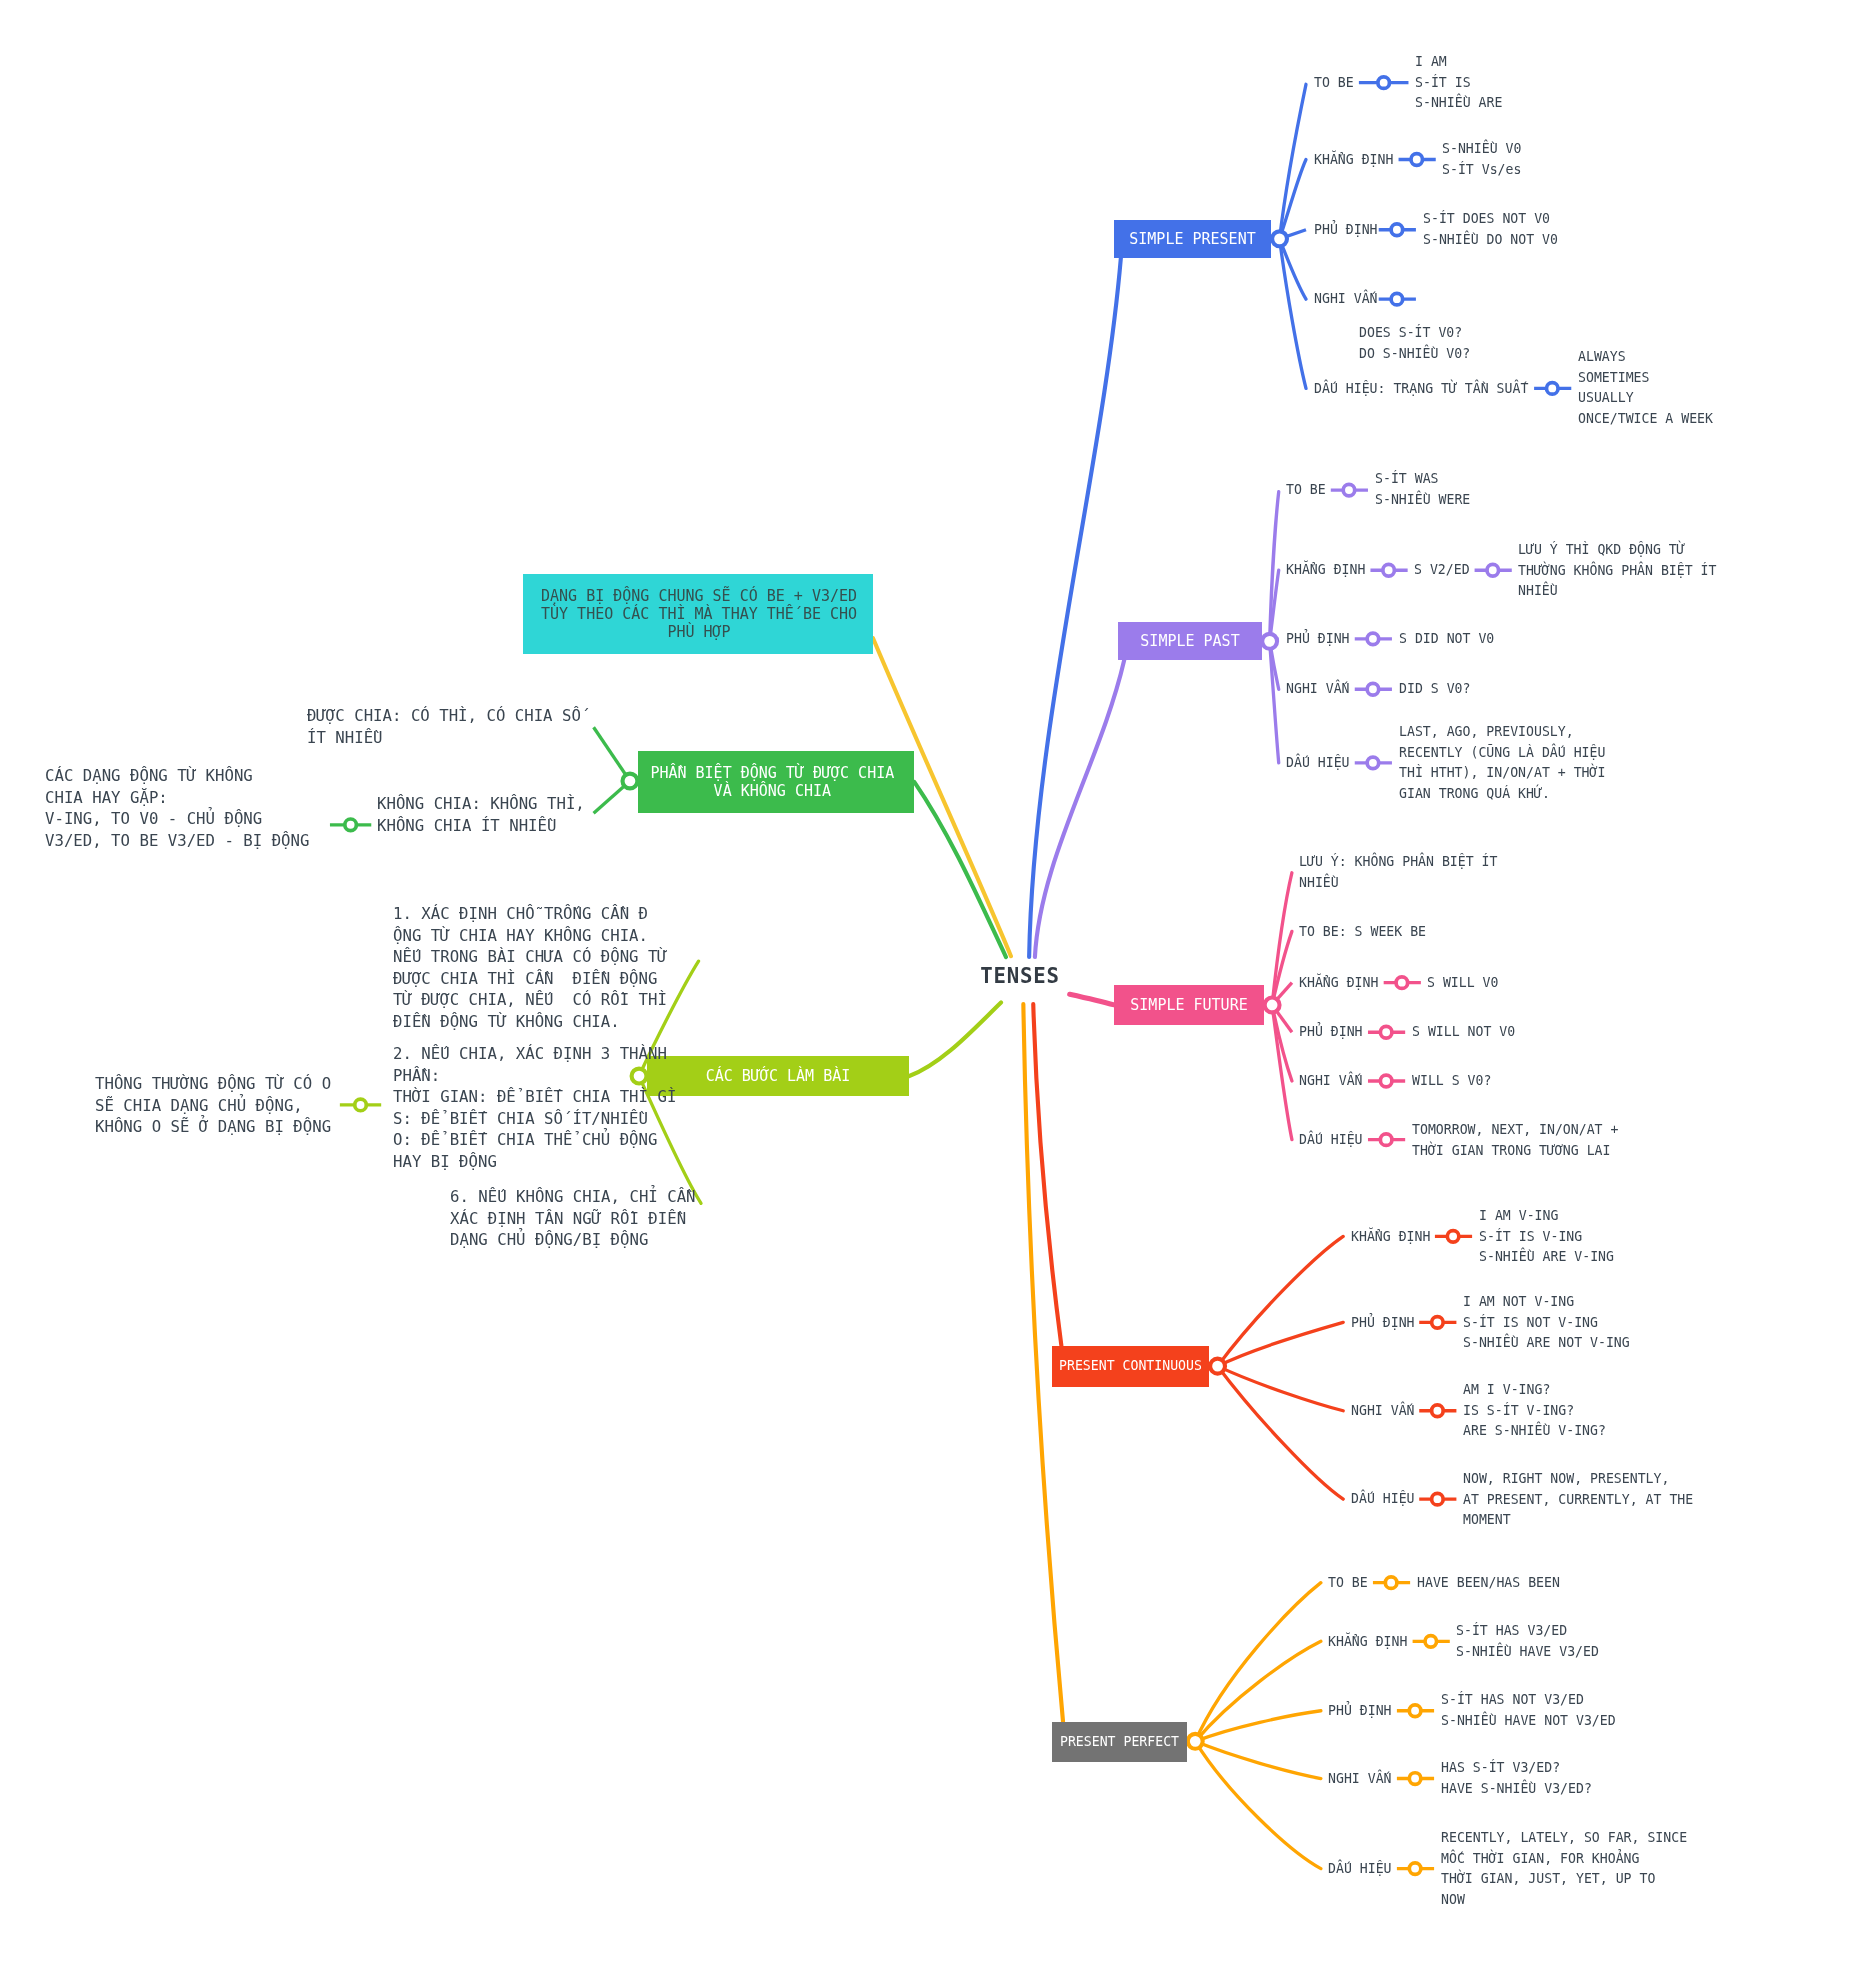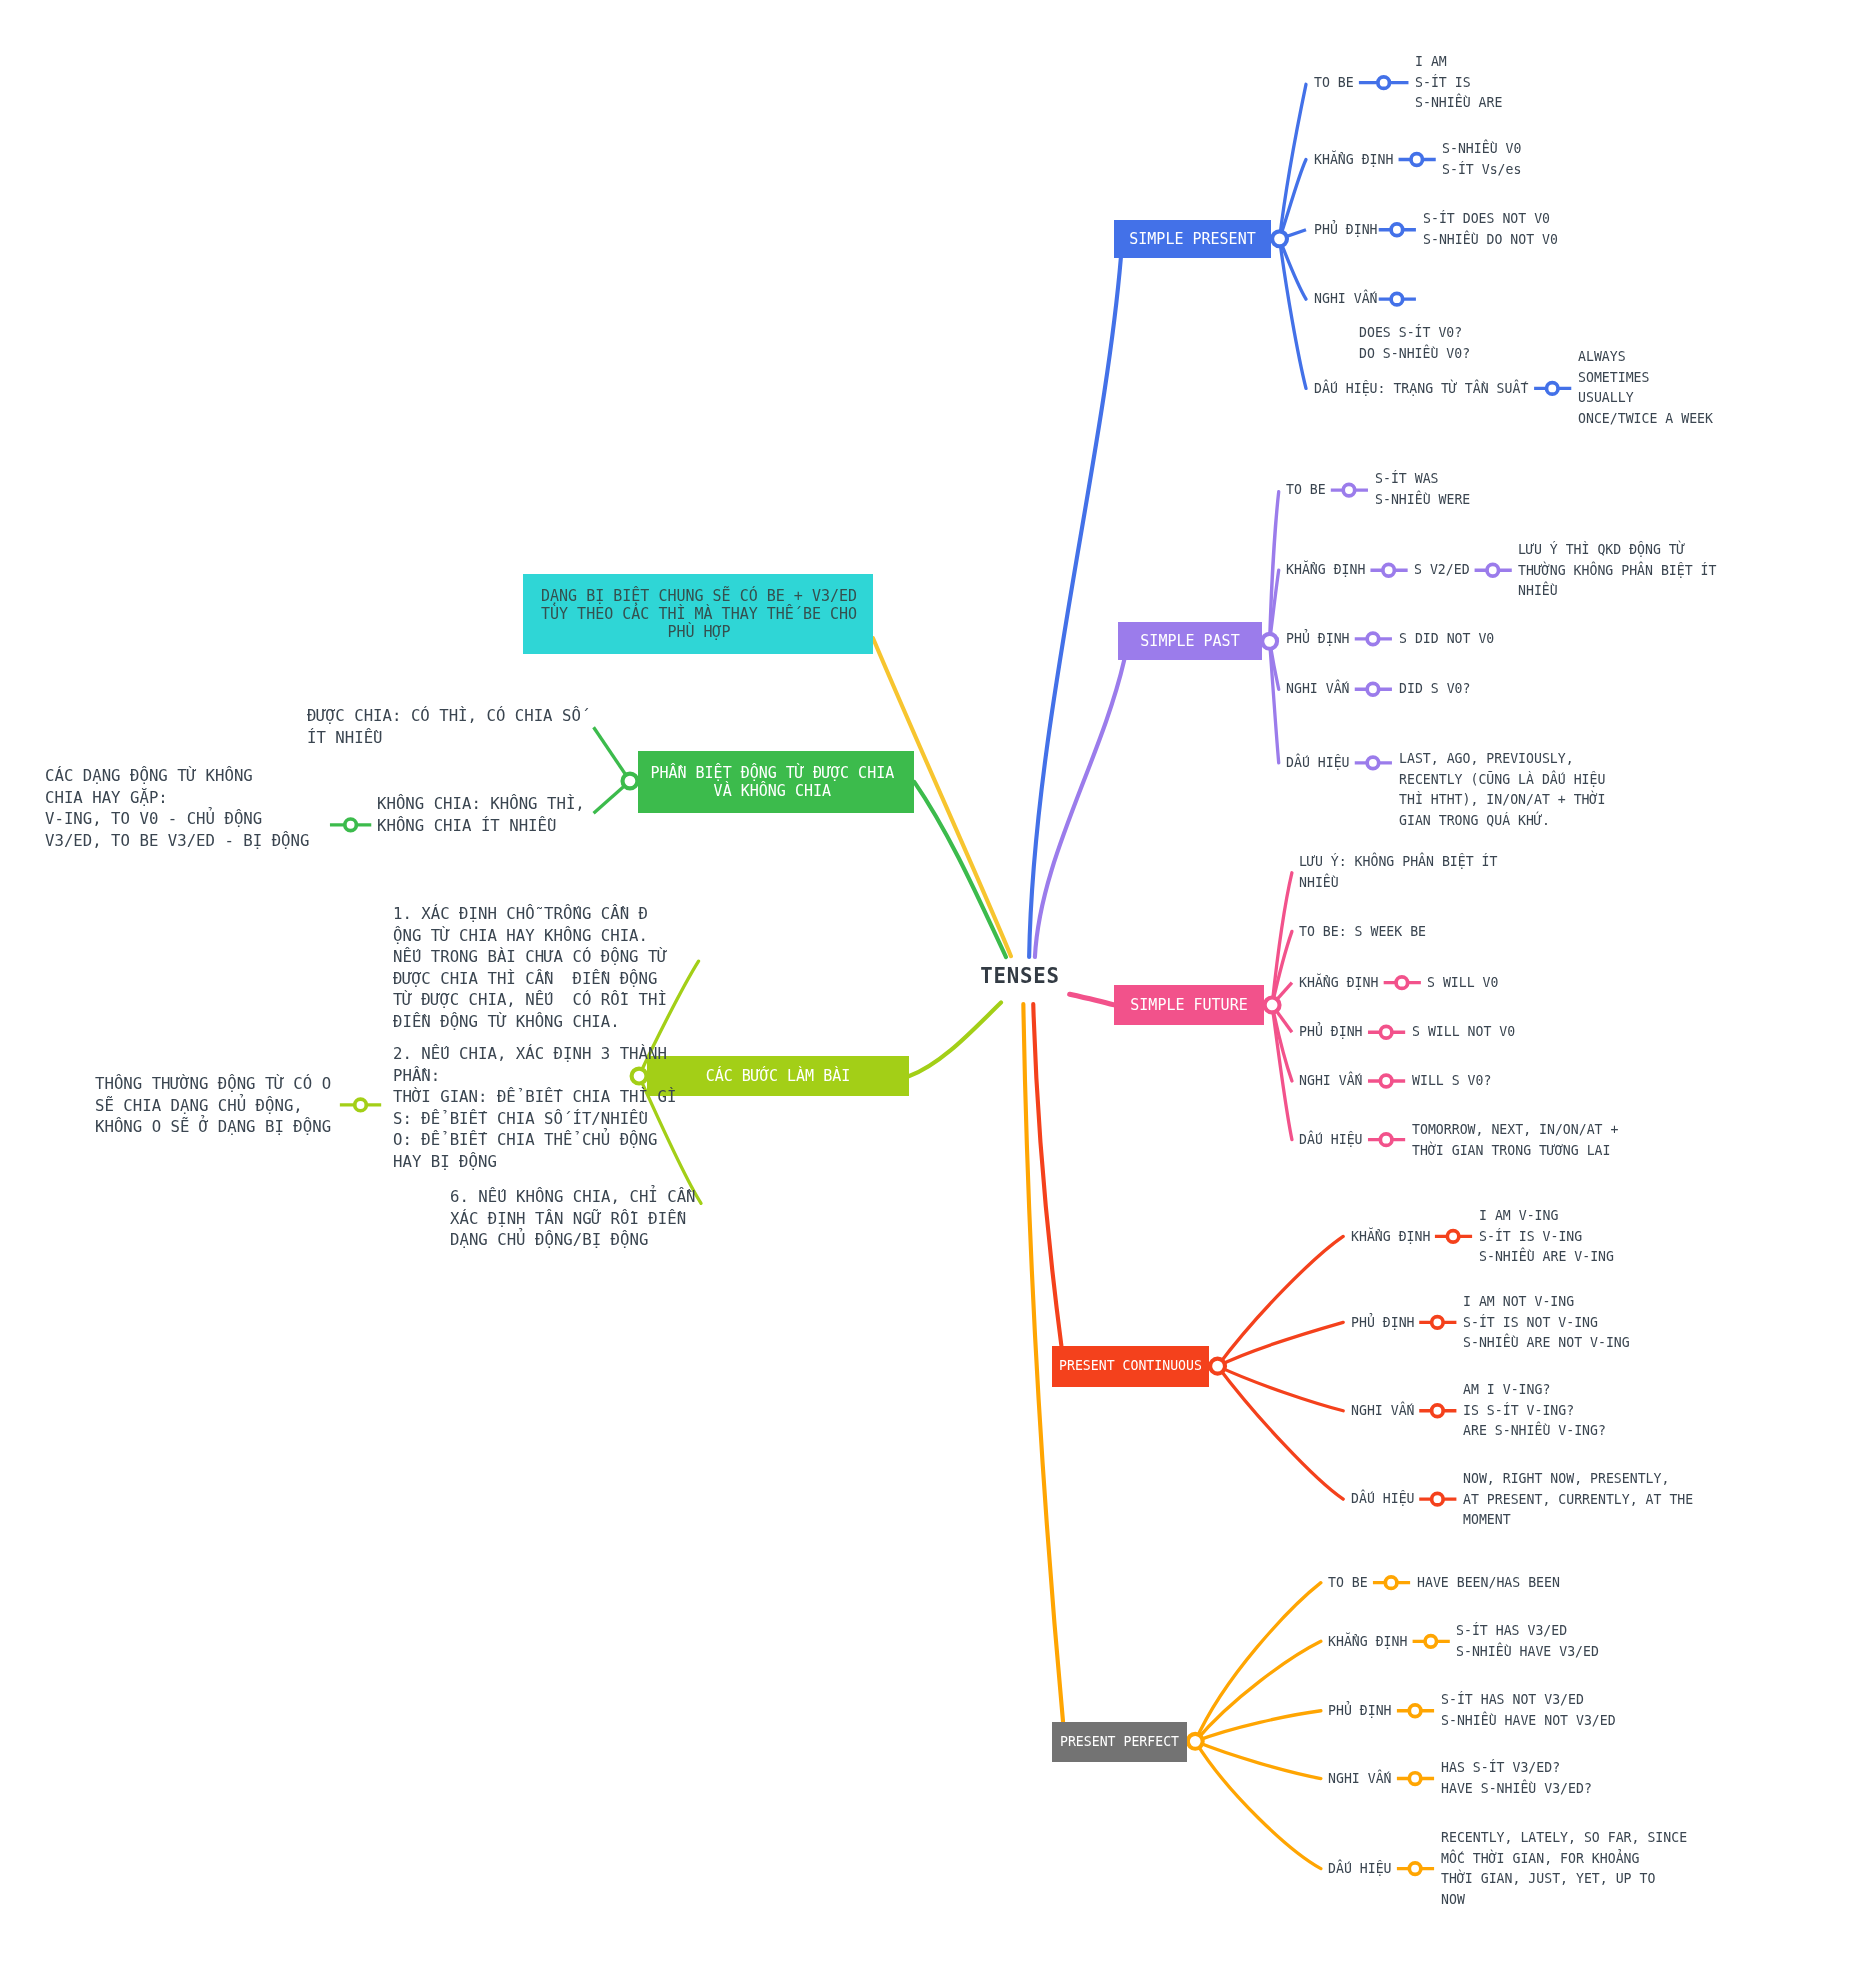--- a/index.html
+++ b/index.html
@@ -164,21 +164,21 @@
 </svg>
 
 <div id="tenses">TENSES</div>
 
 <div class="box sp" style="left:1114px;top:220px;width:157px;height:38px;">SIMPLE PRESENT</div>
 <div class="box spa" style="left:1118px;top:622px;width:144px;height:38px;">SIMPLE PAST</div>
 <div class="box sf" style="left:1114px;top:985px;width:150px;height:40px;">SIMPLE FUTURE</div>
 <div class="box pc small" style="left:1052px;top:1346px;width:157px;height:41px;">PRESENT CONTINUOUS</div>
 <div class="box pp small" style="left:1052px;top:1722px;width:135px;height:40px;">PRESENT PERFECT</div>
 
-<div class="box teal tl" style="left:523px;top:574px;width:350px;height:80px;padding-left:18px;box-sizing:border-box;"><span class="inner">DẠNG BỊ BIỆT CHUNG SẼ CÓ BE + V3/ED
+<div class="box teal tl" style="left:523px;top:574px;width:350px;height:80px;padding-left:18px;box-sizing:border-box;"><span class="inner">DẠNG BỊ ĐỘNG CHUNG SẼ CÓ BE + V3/ED
 TÙY THEO CÁC THÌ MÀ THAY THẾ BE CHO
 PHÙ HỢP</span></div>
 <div class="box green" style="left:638px;top:751px;width:276px;height:62px;padding-left:12.4px;box-sizing:border-box;justify-content:flex-start;">PHẦN BIỆT ĐỘNG TỪ ĐƯỢC CHIA
 VÀ KHÔNG CHIA</div>
 <div class="box lime" style="left:647px;top:1056px;width:262px;height:40px;">CÁC BƯỚC LÀM BÀI</div>
 
 <div class="t tl" style="left:307px;top:705px;">ĐƯỢC CHIA: CÓ THÌ, CÓ CHIA SỐ
 ÍT NHIỀU</div>
 <div class="t tl" style="left:377px;top:793px;">KHÔNG CHIA: KHÔNG THÌ,
 KHÔNG CHIA ÍT NHIỀU</div>
@@ -230,21 +230,21 @@
 <div class="t" style="left:1286px;top:560px;">KHẲNG ĐỊNH</div>
 <div class="t" style="left:1414px;top:560px;">S V2/ED</div>
 <div class="t" style="left:1518px;top:540px;">LƯU Ý THÌ QKD ĐỘNG TỪ
 THƯỜNG KHÔNG PHÂN BIỆT ÍT
 NHIỀU</div>
 <div class="t" style="left:1286px;top:629px;">PHỦ ĐỊNH</div>
 <div class="t" style="left:1399px;top:629px;">S DID NOT V0</div>
 <div class="t" style="left:1286px;top:679px;">NGHI VẤN</div>
 <div class="t" style="left:1399px;top:679px;">DID S V0?</div>
 <div class="t" style="left:1286px;top:753px;">DẤU HIỆU</div>
-<div class="t" style="left:1399px;top:722px;margin-top:27px;">LAST, AGO, PREVIOUSLY,
+<div class="t" style="left:1399px;top:722px;">LAST, AGO, PREVIOUSLY,
 RECENTLY (CŨNG LÀ DẤU HIỆU
 THÌ HTHT), IN/ON/AT + THỜI
 GIAN TRONG QUÁ KHỨ.</div>
 
 <div class="t" style="left:1299px;top:852px;">LƯU Ý: KHÔNG PHÂN BIỆT ÍT
 NHIỀU</div>
 <div class="t" style="left:1299px;top:922px;">TO BE: S WEEK BE</div>
 <div class="t" style="left:1299px;top:973px;">KHẲNG ĐỊNH</div>
 <div class="t" style="left:1427px;top:973px;">S WILL V0</div>
 <div class="t" style="left:1299px;top:1022px;">PHỦ ĐỊNH</div>

